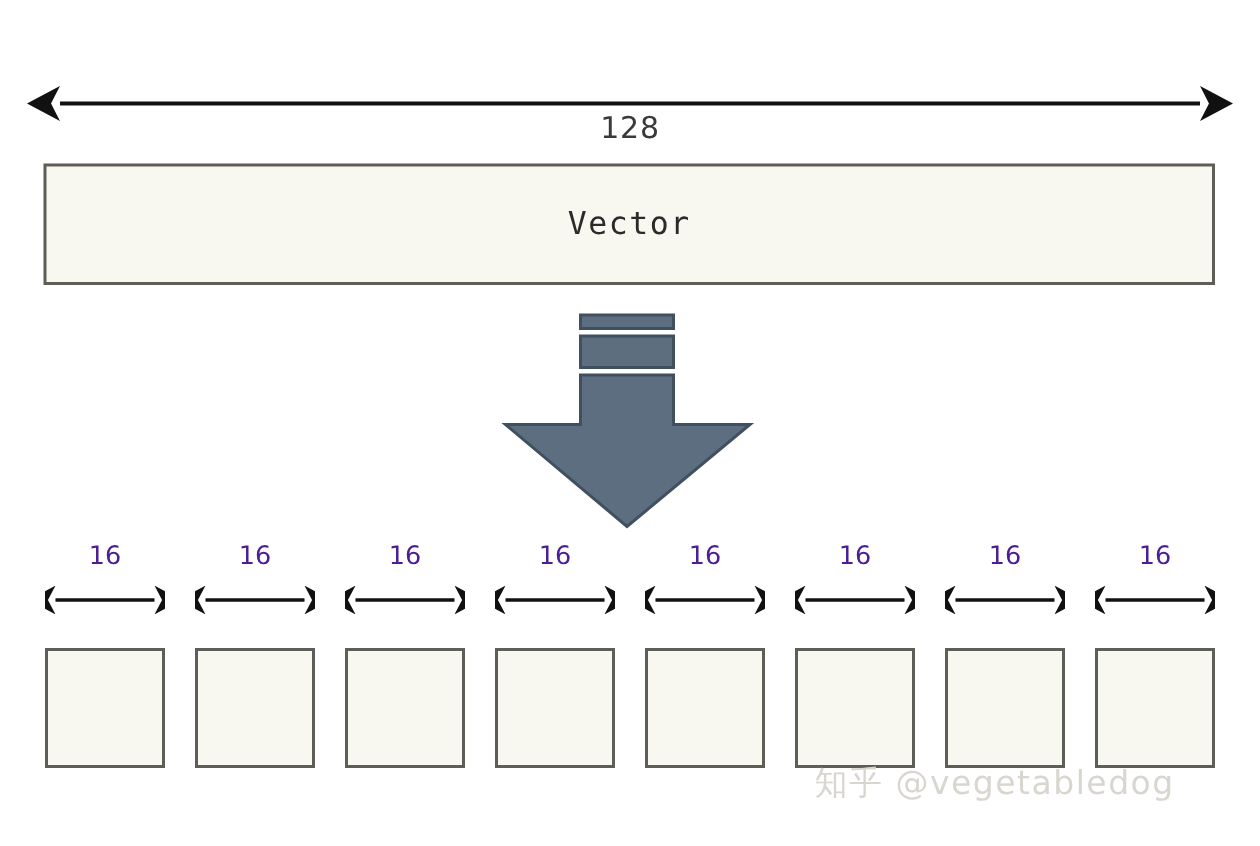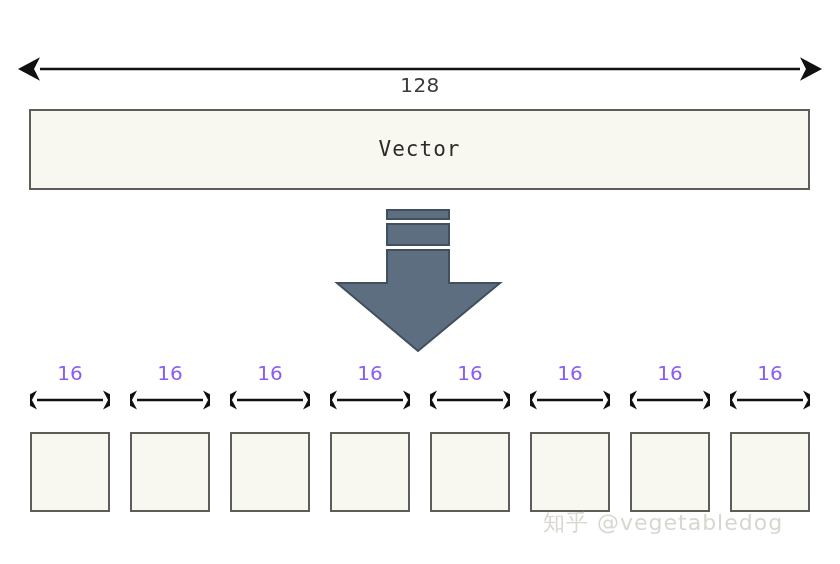--- a/index.html
+++ b/index.html
@@ -88,22 +88,22 @@
     width: 80px;
     height: 150px;
   }
   .segment-label {
     position: absolute;
     left: 0;
     top: 0;
     width: 80px;
     text-align: center;
     font-family: "DejaVu Sans", sans-serif;
-    font-size: 20px;
-    color: #8b5cf6;
+    font-size: 17px;
+    color: #4c1d95;
     line-height: 1;
   }
   .segment-arrow {
     position: absolute;
     left: 0;
     top: 26px;
     width: 80px;
     height: 22px;
   }
   .segment-box {

